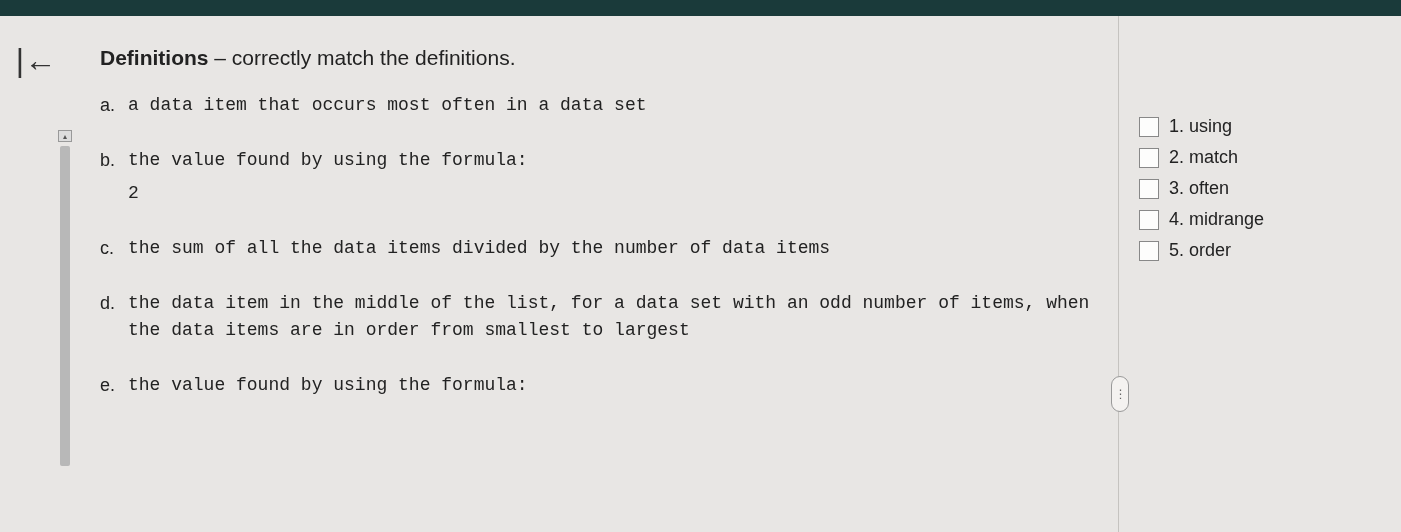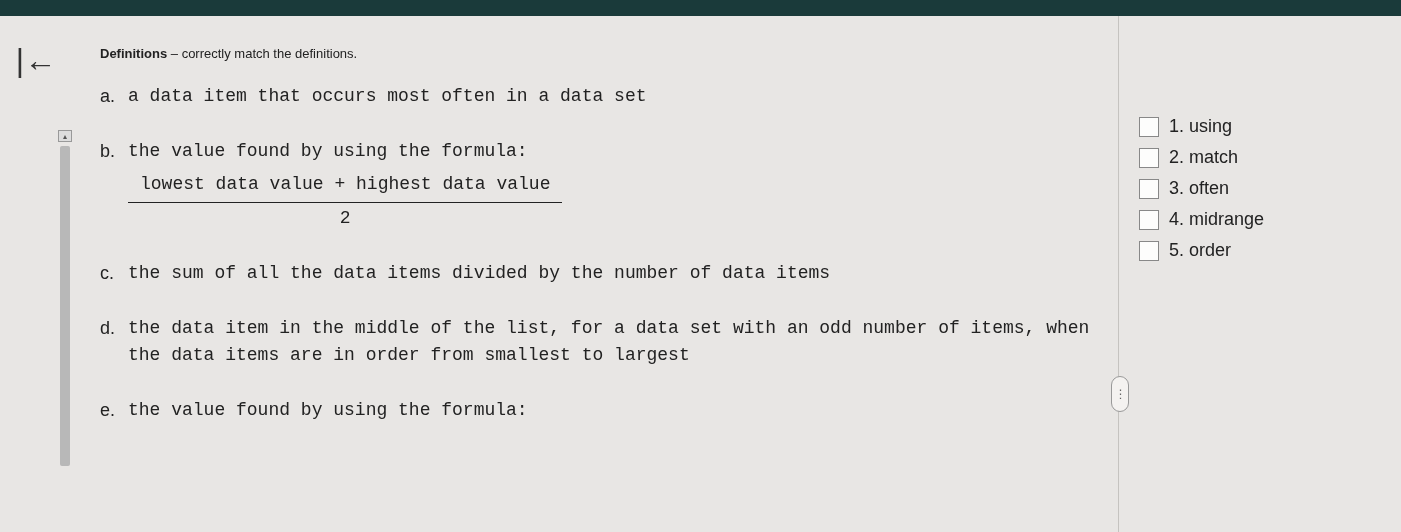--- a/index.html
+++ b/index.html
@@ -64,21 +64,21 @@
       border-radius: 2px;
     }
     .main-col {
       flex: 1;
       padding: 30px 20px 20px 28px;
       position: relative;
       border-right: 1px solid #c5c3c0;
       margin-right: 12px;
     }
     .title {
-      font-size: 13px;
+      font-size: 21px;
       color: #222;
       margin-bottom: 22px;
     }
     .title b { font-weight: bold; }
     .def-item {
       font-size: 18px;
       color: #222;
       margin-bottom: 28px;
       line-height: 1.5;
       display: flex;
@@ -163,21 +163,20 @@
     <div class="def-item">
       <span class="def-letter">a.</span>
       <span class="def-body">a data item that occurs most often in a data set</span>
     </div>
 
     <div class="def-item">
       <span class="def-letter">b.</span>
       <span class="def-body">
         <span>the value found by using the formula:</span><br>
         <span class="fraction">
-          <div class="frac-top">lowest data value  +  highest data value</div>
           <div class="frac-bot">2</div>
         </span>
       </span>
     </div>
 
     <div class="def-item">
       <span class="def-letter">c.</span>
       <span class="def-body">the sum of all the data items divided by the number of data items</span>
     </div>
 

